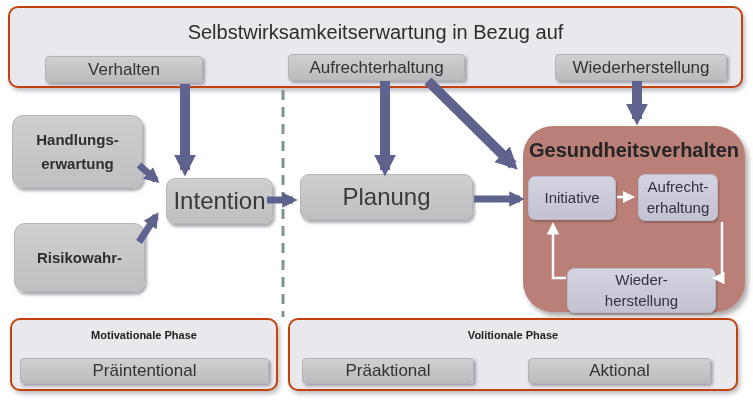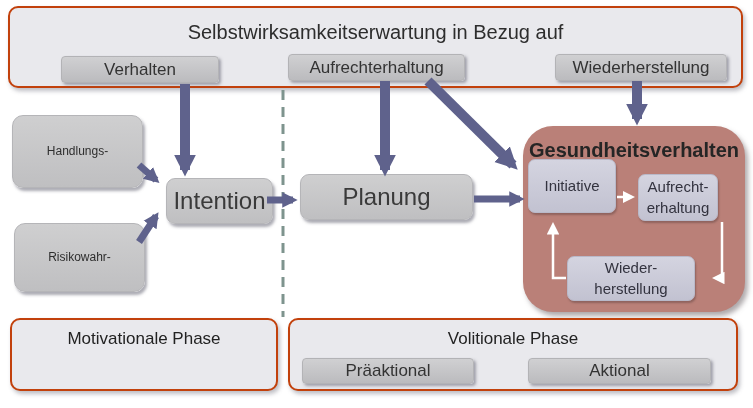--- a/index.html
+++ b/index.html
@@ -13,21 +13,21 @@
     border:2px solid #c2410c;
     border-radius:10px;
     box-shadow:2px 3px 4px rgba(110,110,125,.45);
   }
   .panel-title{
     position:absolute;left:0;top:13px;width:100%;
     text-align:center;font-size:20px;color:var(--text);
   }
   .phase-title{
     position:absolute;left:0;top:9px;width:100%;
-    text-align:center;font-size:17px;font-weight:normal;color:#222;
+    text-align:center;font-size:11px;font-weight:bold;color:#222;
   }
 
   .gbox{
     position:absolute;
     background:linear-gradient(#d0d0d2,#bbbbbe);
     border:1px solid #b3b3b6;
     border-radius:4px;
     box-shadow:2px 2px 3px rgba(90,90,105,.5);
     display:flex;align-items:center;justify-content:center;
     font-size:17px;color:#333;text-align:center;
@@ -35,21 +35,21 @@
   .node{
     position:absolute;
     background:linear-gradient(#cfcfd0,#bfbfc1);
     border:1px solid #b5b5b8;
     border-radius:9px;
     box-shadow:2px 3px 3px rgba(90,90,105,.5);
     display:flex;align-items:center;justify-content:center;
     color:#3a3a3a;text-align:center;
   }
   .node.big{font-size:24px;}
-  .node.small-bold{font-size:12px;font-weight:normal;line-height:1.55;color:#2e2e2e;border-radius:11px;}
+  .node.small-bold{font-size:15px;font-weight:bold;line-height:1.55;color:#2e2e2e;border-radius:11px;}
 
   .redbox{
     position:absolute;
     background:var(--red);
     border-radius:30px;
     box-shadow:3px 4px 5px rgba(95,85,90,.5);
   }
   .redbox-title{
     position:absolute;left:0;top:13px;width:100%;
     text-align:center;font-size:20px;font-weight:bold;color:#252525;
@@ -78,69 +78,73 @@
   .dashline{stroke:var(--dash);stroke-width:3;stroke-dasharray:10 7;fill:none;}
 </style>
 </head>
 <body>
 
 <div class="stage">
 
   <div class="panel" style="left:8px;top:6px;width:735px;height:82px">
     <div class="panel-title">Selbstwirksamkeitserwartung in Bezug auf</div>
   </div>
-  <div class="gbox" style="left:61px;top:56px;width:158px;height:27px">
+  <div class="gbox" style="left:45px;top:56px;width:158px;height:27px">
     <span>Verhalten</span>
   </div>
   <div class="gbox" style="left:555px;top:54px;width:172px;height:27px">
     <span>Wiederherstellung</span>
   </div>
   <div class="gbox" style="left:288px;top:54px;width:177px;height:27px">
     <span>Aufrechterhaltung</span>
   </div>
 
   <div class="node small-bold" style="left:12px;top:115px;width:131px;height:73px">
     <div>
       <span class="ln">Handlungs-</span>
+      <span class="ln">erwartung</span>
     </div>
   </div>
   <div class="node small-bold" style="left:14px;top:223px;width:131px;height:69px">
     <div>
       <span class="ln">Risikowahr-</span>
     </div>
   </div>
 
   <div class="node big" style="left:166px;top:178px;width:107px;height:46px">
     <span>Intention</span>
   </div>
   <div class="node big" style="left:300px;top:174px;width:173px;height:46px">
     <span>Planung</span>
   </div>
 
   <div class="redbox" style="left:523px;top:126px;width:222px;height:186px">
     <div class="redbox-title">Gesundheitsverhalten</div>
   </div>
-  <div class="ibox" style="left:528px;top:159px;width:88px;height:54px">
+  <div class="ibox" style="left:528px;top:176px;width:88px;height:44px">
     <span>Initiative</span>
   </div>
   <div class="ibox" style="left:638px;top:174px;width:80px;height:47px">
     <div>
       <span class="ln">Aufrecht-</span>
       <span class="ln">erhaltung</span>
     </div>
   </div>
-  <div class="ibox" style="left:567px;top:256px;width:128px;height:45px">
+  <div class="ibox" style="left:567px;top:268px;width:149px;height:45px">
     <div>
       <span class="ln">Wieder-</span>
       <span class="ln">herstellung</span>
     </div>
   </div>
 
   <div class="panel" style="left:10px;top:318px;width:268px;height:73px">
     <div class="phase-title">Motivationale Phase</div>
+  </div>
+  <div class="gbox" style="left:20px;top:358px;width:249px;height:26px">
+    <span>Präintentional</span>
   </div>
 
   <div class="panel" style="left:288px;top:318px;width:450px;height:73px">
     <div class="phase-title">Volitionale Phase</div>
   </div>
   <div class="gbox" style="left:302px;top:358px;width:172px;height:26px">
     <span>Präaktional</span>
   </div>
   <div class="gbox" style="left:528px;top:358px;width:183px;height:26px">
     <span>Aktional</span>

